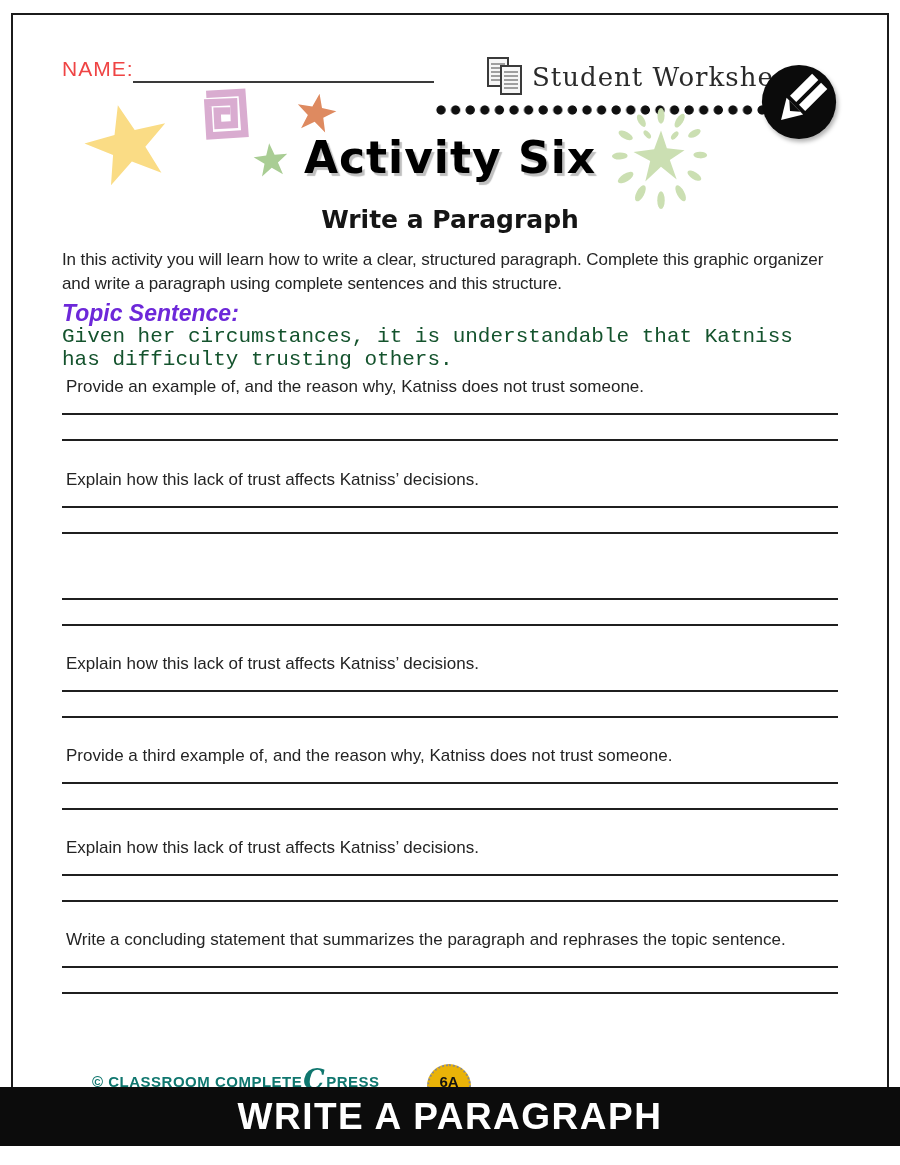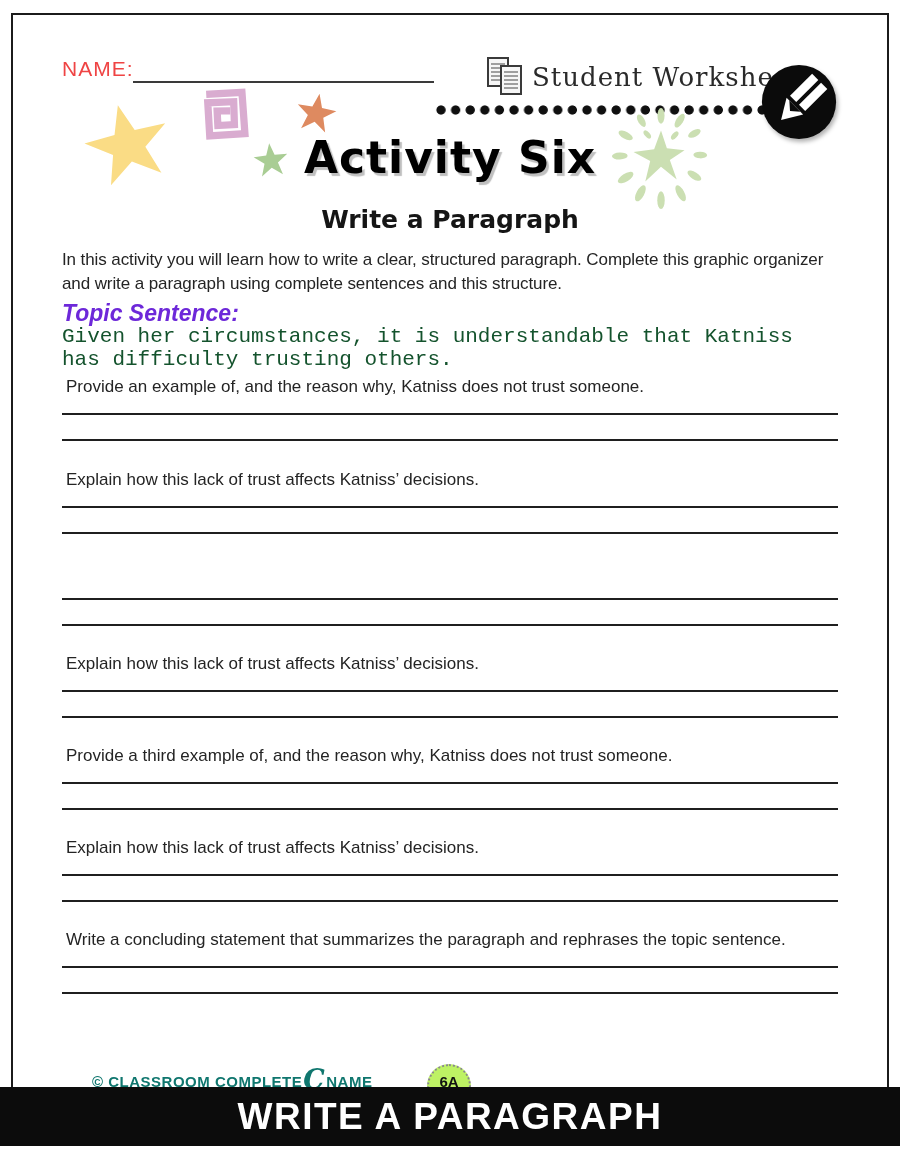--- a/index.html
+++ b/index.html
@@ -31,21 +31,21 @@
   .topic-text{position:absolute;left:62px;top:325px;width:780px;font-size:21px;color:#14532d;font-family:Liberation Mono, monospace;}
   .prompt-block{position:absolute;left:62px;width:776px;height:92px;}
   .prompt-text{position:absolute;left:0;top:0;width:776px;font-size:17px;color:#242424;margin:4px;}
   .write-line{position:absolute;left:0;width:776px;border-top:2px solid #1f1f1f;height:0;}
   .wl-a{top:40px;} .wl-b{top:66px;}
   
   .copyright{position:absolute;left:64px;top:1070px;display:flex;align-items:flex-end;
     font-size:15px;font-weight:700;letter-spacing:.5px;color:#0f766e;white-space:nowrap;margin-left:28px;}
   .press-logo{font-family:"DejaVu Serif", serif;font-style:italic;font-size:27px;line-height:20px;margin:0 1px;}
   .page-code-badge{position:absolute;left:427px;top:1064px;width:44px;height:44px;border:2px dotted #8a8a8a;
-    border-radius:50%;background:#bef264;box-sizing:border-box;text-align:center;}
+    border-radius:50%;background:#eab308;box-sizing:border-box;text-align:center;}
   .page-code-badge span{display:inline-block;margin-top:7px;font-size:15px;font-weight:700;color:#111;}
   .banner{position:absolute;left:0;top:1087px;width:900px;height:59px;background:#0c0c0c;z-index:5;}
   .banner-text{width:100%;text-align:center;line-height:59px;color:#ffffff;font-size:37px;font-weight:700;
     letter-spacing:1.5px;font-family:"Liberation Sans", sans-serif;}
   svg{display:block;}
 </style>
 </head>
 <body>
 
 <div class="sheet">
@@ -169,21 +169,21 @@
       <div class="prompt-block" style="top: 926px;">
         <p class="prompt-text">Write a concluding statement that summarizes the paragraph and rephrases the topic sentence.</p>
         <div class="write-line wl-a"></div>
         <div class="write-line wl-b"></div>
       </div>
     </div>
 
   <div class="copyright">
     <span>© CLASSROOM COMPLETE</span>
     <span class="press-logo">C</span>
-    <span>NAME</span>
+    <span>PRESS</span>
   </div>
   <div class="page-code-badge">
     <span>6A</span>
   </div>
   <div class="banner">
     <div class="banner-text">WRITE A PARAGRAPH</div>
   </div>
 
 </div>
 

